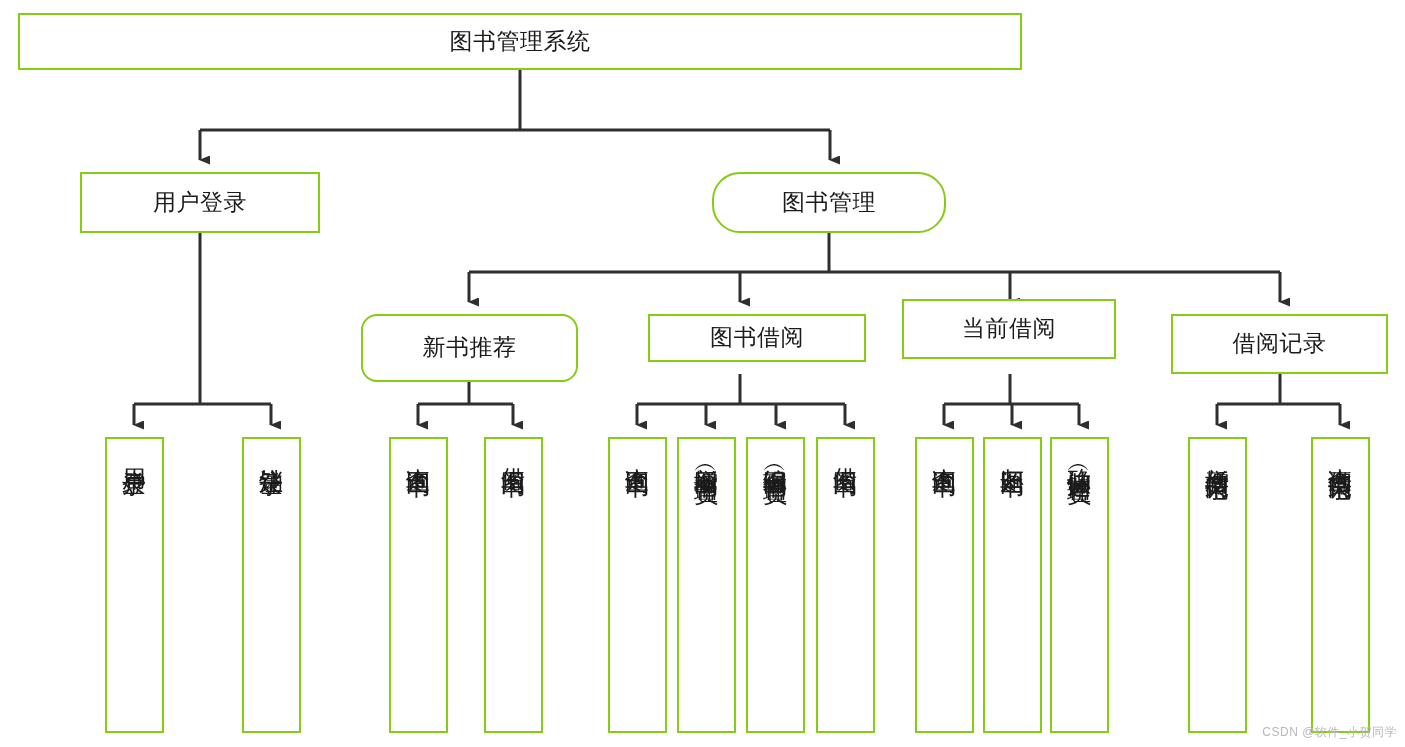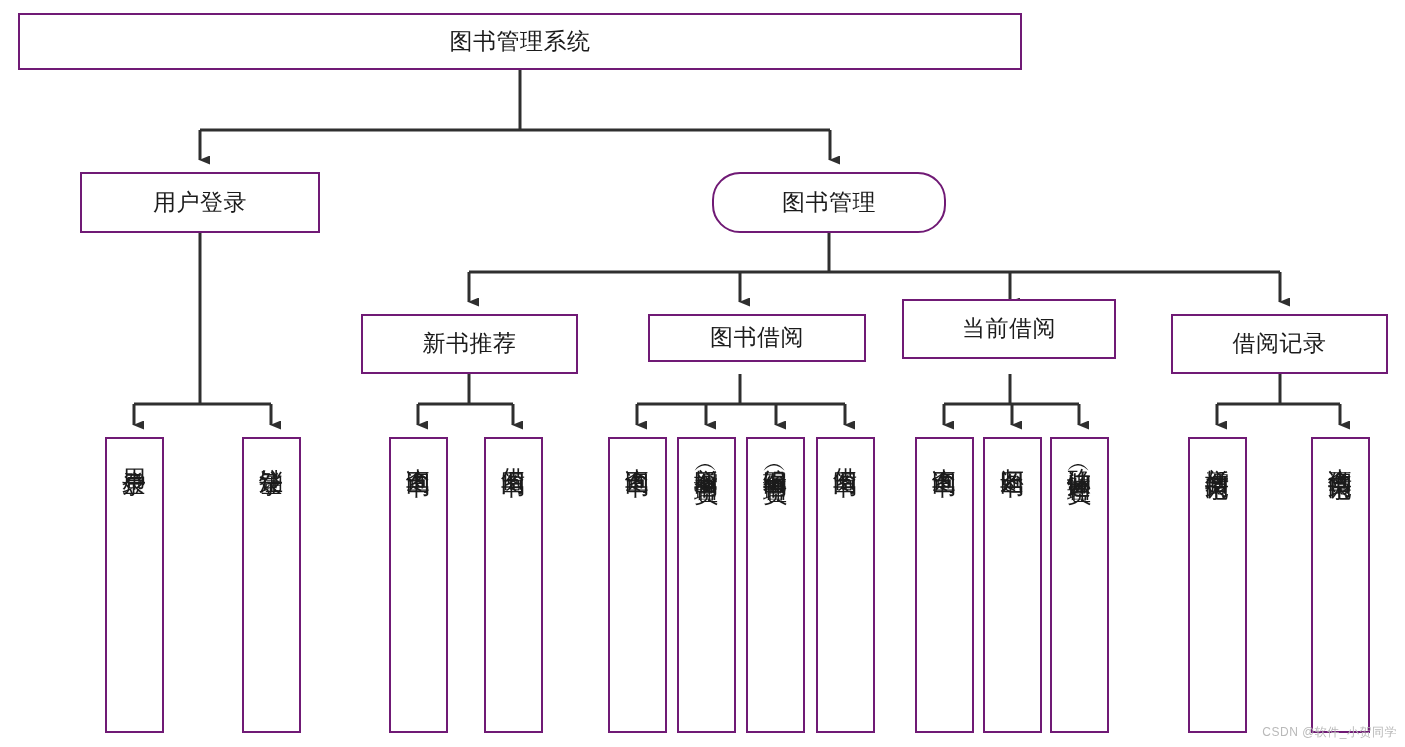--- a/index.html
+++ b/index.html
@@ -21,21 +21,21 @@
     position: absolute;
     left: 0;
     top: 0;
     width: 1405px;
     height: 747px;
   }
   .node {
     position: absolute;
     box-sizing: border-box;
     background: #ffffff;
-    border: 2px solid #701a75;
+    border: 2px solid #84cc16;
     display: flex;
     align-items: center;
     justify-content: center;
     text-align: center;
     color: #1b1b1b;
     z-index: 2;
   }
   .node .node-label {
     display: block;
     line-height: 1.18;
@@ -127,21 +127,21 @@
     <span class="node-label">图书管理系统</span>
   </div>
 
   <div class="node horiz" style="left:80px; top:172px; width:240px; height:61px;">
     <span class="node-label">用户登录</span>
   </div>
   <div class="node horiz" style="left:712px; top:172px; width:234px; height:61px;border-radius:28px;">
     <span class="node-label">图书管理</span>
   </div>
 
-  <div class="node horiz" style="left:361px; top:314px; width:217px; height:60px;">
+  <div class="node horiz" style="left:361px; top:314px; width:217px; height:68px;border-radius:16px;">
     <span class="node-label">新书推荐</span>
   </div>
   <div class="node horiz" style="left:648px; top:314px; width:218px; height:48px;text-align:center;">
     <span class="node-label">图书借阅</span>
   </div>
   <div class="node horiz" style="left:902px; top:299px; width:214px; height:60px;">
     <span class="node-label">当前借阅</span>
   </div>
   <div class="node horiz" style="left:1171px; top:314px; width:217px; height:60px;">
     <span class="node-label">借阅记录</span>

